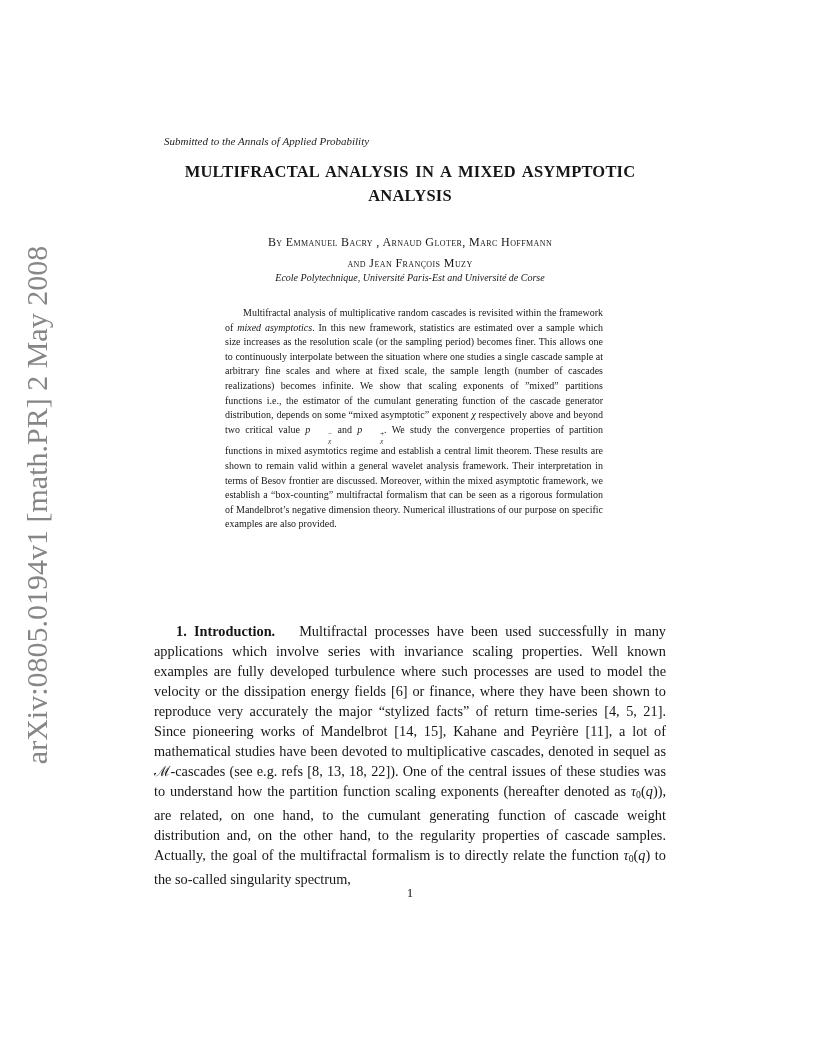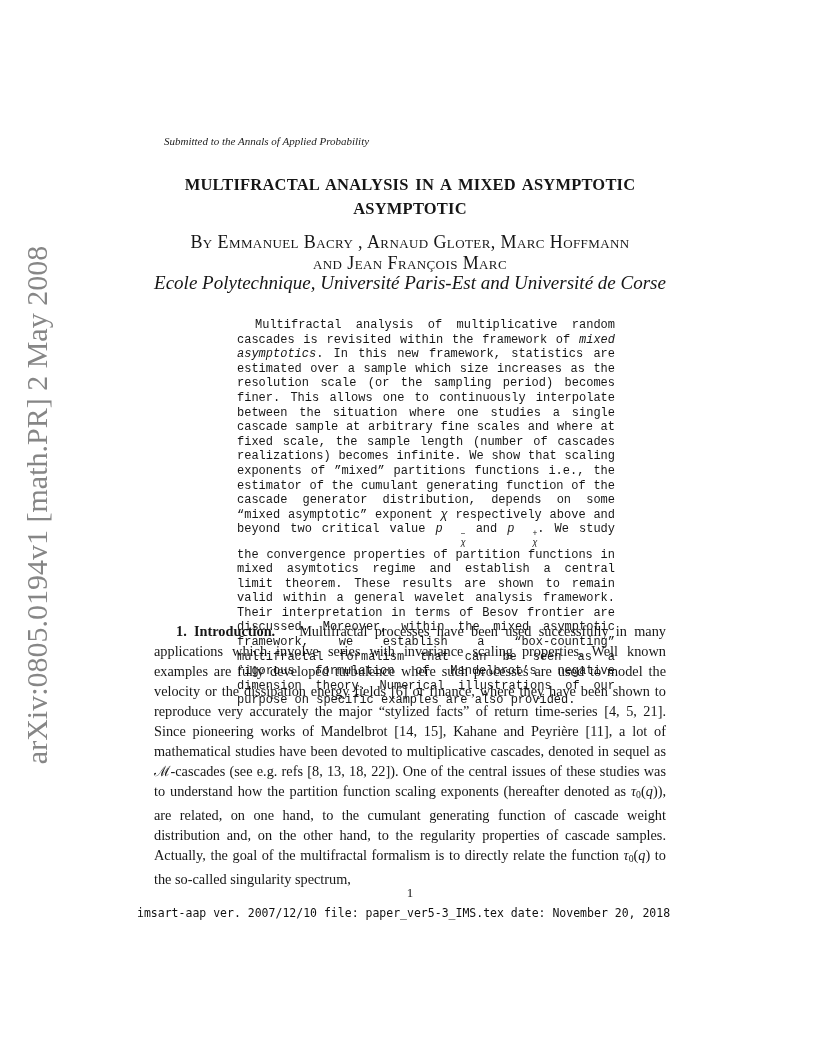--- a/index.html
+++ b/index.html
@@ -20,42 +20,42 @@
     font-size: 30px;
     color: #868686;
   }
 
   .submitted {
     position: absolute; left: 164px; top: 135px;
     font-style: italic; font-size: 11px; color: #1c1c1c;
   }
 
   .title {
-    position: absolute; left: 154px; top: 173px; width: 512px; margin: 0;
+    position: absolute; left: 154px; top: 160px; width: 512px; margin: 0;
     text-align: center; font-size: 16.5px; font-weight: bold;
     line-height: 24px; letter-spacing: 0.2px; word-spacing: 2.5px;
   }
   .title-line { display: block; }
 
   .authors {
     position: absolute; left: 154px; top: 232px; width: 512px;
     text-align: center; font-variant: small-caps;
-    font-size: 18px; line-height: 21px; letter-spacing: 0.4px;
+    font-size: 12px; line-height: 21px; letter-spacing: 0.4px;
   }
   .authors-line { display: block; }
 
   .affiliation {
     position: absolute; left: 154px; top: 272px; width: 512px;
-    text-align: center; font-style: italic; font-size: 19px;
+    text-align: center; font-style: italic; font-size: 10px;
   }
 
   .abstract {
-    position: absolute; left: 221px; top: 302px; width: 378px; margin: 16px;
-    font-size: 12px; line-height: 14.6px;
-    text-align: justify; text-indent: 18px; font-family: Liberation Mono, monospace;
+    position: absolute; left: 221px; top: 302px; width: 378px; margin: 4px;
+    font-size: 10px; line-height: 14.6px;
+    text-align: justify; text-indent: 18px;
   }
 
   .intro {
     position: absolute; left: 154px; top: 621px; width: 512px; margin: 0;
     font-size: 14.3px; line-height: 20px;
     text-align: justify; text-indent: 22px;
   }
   .heading { font-weight: bold; margin-right: 24px; }
 
   .pageno {
@@ -84,37 +84,36 @@
 <body>
 
 <div class="page">
 
   <div class="watermark">arXiv:0805.0194v1  [math.PR]  2 May 2008</div>
 
   <div class="submitted">Submitted to the Annals of Applied Probability</div>
 
   <h1 class="title">
     <span class="title-line">MULTIFRACTAL ANALYSIS IN A MIXED ASYMPTOTIC</span>
-    <span class="title-line">ASYMPTOTIC</span>
+    <span class="title-line">ANALYSIS</span>
   </h1>
 
   <div class="authors">
     <span class="authors-line">By Emmanuel Bacry , Arnaud Gloter, Marc Hoffmann</span>
-    <span class="authors-line">and Jean François Marc</span>
+    <span class="authors-line">and Jean François Muzy</span>
   </div>
 
   <div class="affiliation">Ecole Polytechnique, Université Paris-Est and Université de Corse</div>
 
   <p class="abstract"><span>Multifractal analysis of multiplicative random cascades is revisited within the framework of </span><span class="it">mixed asymptotics</span><span>. In this new framework, statistics are estimated over a sample which size increases as the resolution scale (or the sampling period) becomes finer. This allows one to continuously interpolate between the situation where one studies a single cascade sample at arbitrary fine scales and where at fixed scale, the sample length (number of cascades realizations) becomes infinite. We show that scaling exponents of ”mixed” partitions functions i.e., the estimator of the cumulant generating function of the cascade generator distribution, depends on some “mixed asymptotic” exponent </span><span class="it">χ</span><span> respectively above and beyond two critical value </span><span class="it">p</span><span class="stack">
         <span class="sup">−</span>
         <span class="sub">χ</span>
       </span><span> and </span><span class="it">p</span><span class="stack">
         <span class="sup">+</span>
         <span class="sub">χ</span>
       </span><span>. We study the convergence properties of partition functions in mixed asymtotics regime and establish a central limit theorem. These results are shown to remain valid within a general wavelet analysis framework. Their interpretation in terms of Besov frontier are discussed. Moreover, within the mixed asymptotic framework, we establish a “box-counting” multifractal formalism that can be seen as a rigorous formulation of Mandelbrot’s negative dimension theory. Numerical illustrations of our purpose on specific examples are also provided.</span></p>
 
   <p class="intro"><span class="heading"><span class="bf">1. Introduction.</span></span><span><span>Multifractal processes have been used successfully in many applications which involve series with invariance scaling properties. Well known examples are fully developed turbulence where such processes are used to model the velocity or the dissipation energy fields [6] or finance, where they have been shown to reproduce very accurately the major “stylized facts” of return time-series [4, 5, 21]. Since pioneering works of Mandelbrot [14, 15], Kahane and Peyrière [11], a lot of mathematical studies have been devoted to multiplicative cascades, denoted in sequel as </span><span>ℳ</span><span>-cascades (see e.g. refs [8, 13, 18, 22]). One of the central issues of these studies was to understand how the partition function scaling exponents (hereafter denoted as </span><span class="it">τ</span><span class="ssub">0</span><span>(</span><span class="it">q</span><span>)), are related, on one hand, to the cumulant generating function of cascade weight distribution and, on the other hand, to the regularity properties of cascade samples. Actually, the goal of the multifractal formalism is to directly relate the function </span><span class="it">τ</span><span class="ssub">0</span><span>(</span><span class="it">q</span><span>) to the so-called singularity spectrum,</span></span></p>
 
   <div class="pageno">1</div>
 
-  <div class="footer">imsart-aap ver. 2007/12/10 file: paper_ver5-3_IMS.tex date: November 20, 2018</div>
 
 </div>
 
 </body></html>

